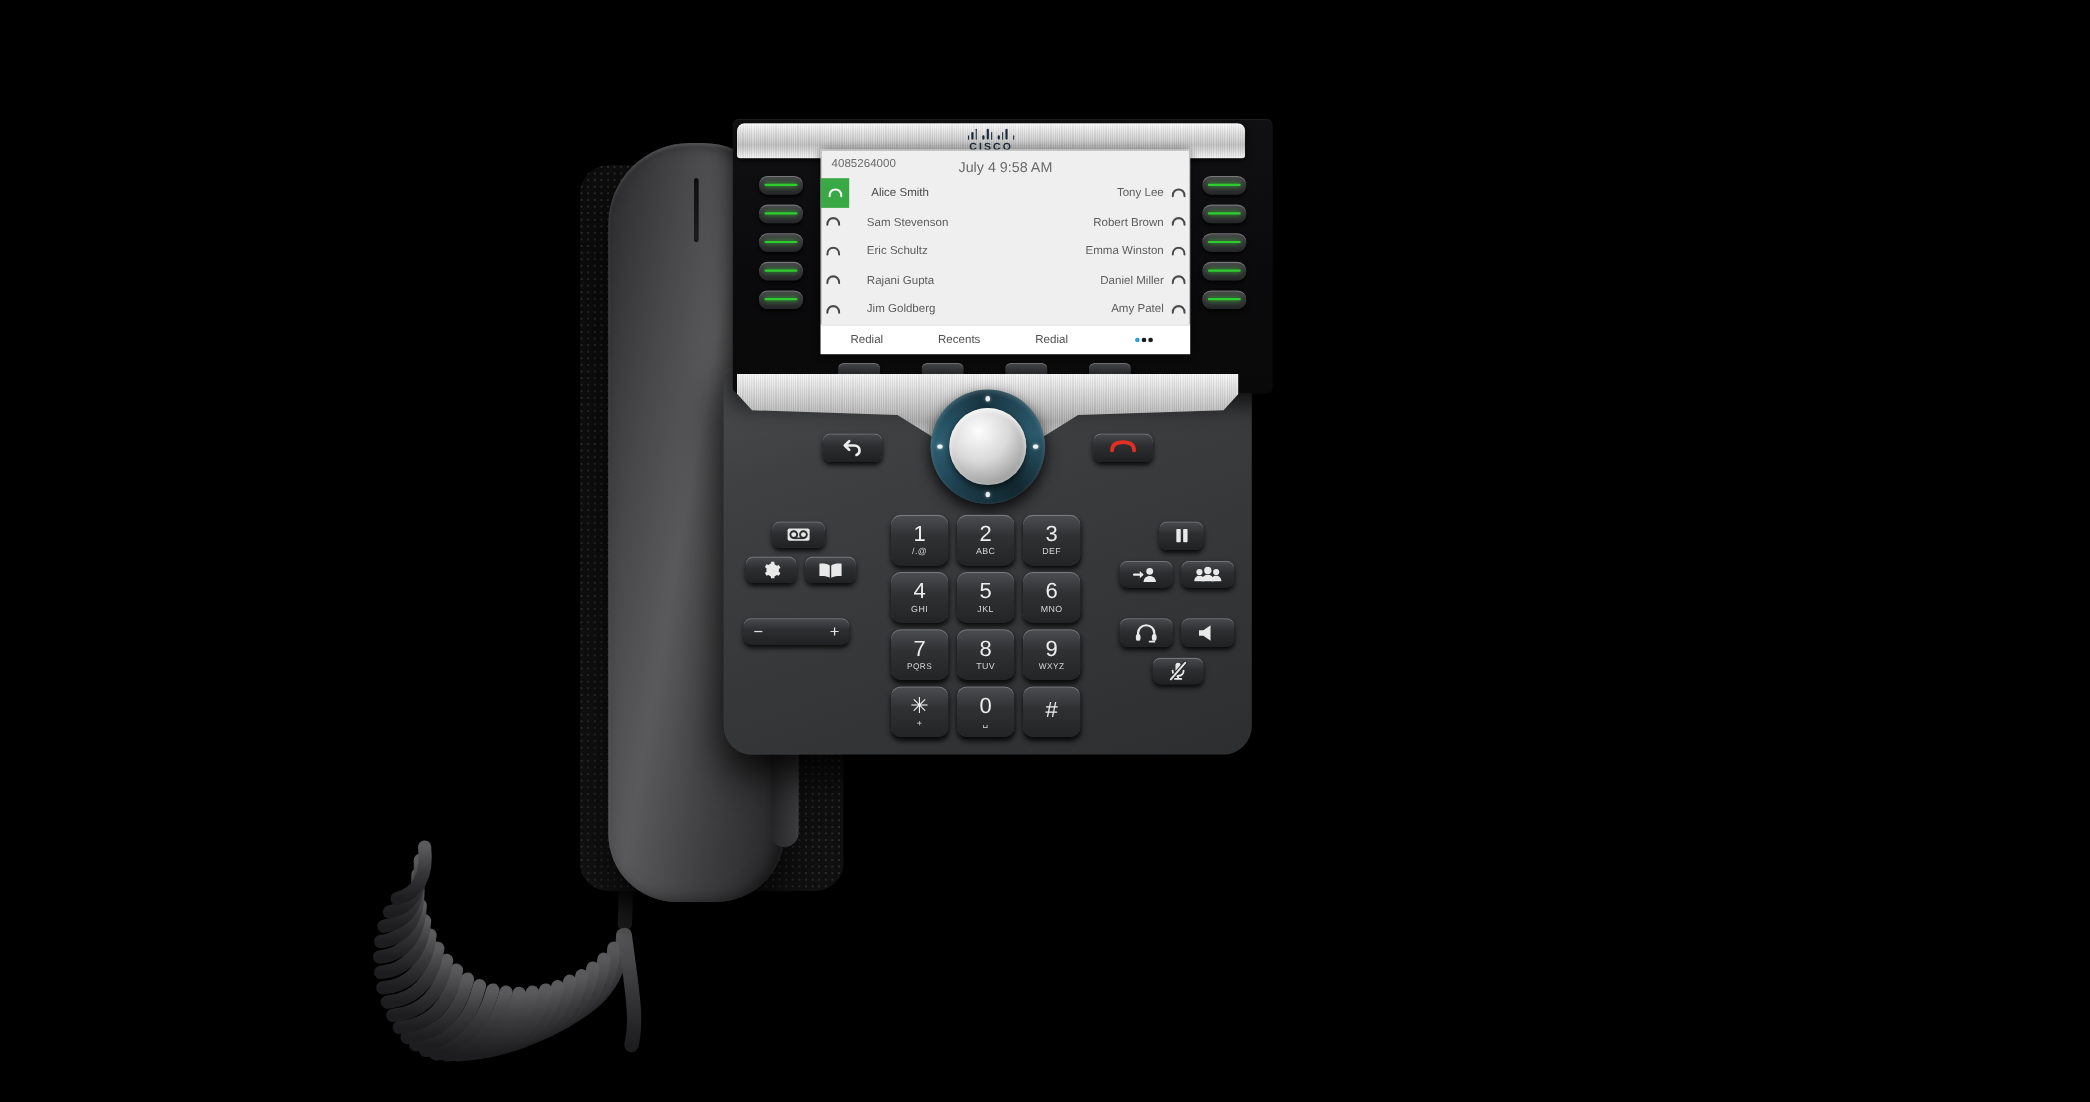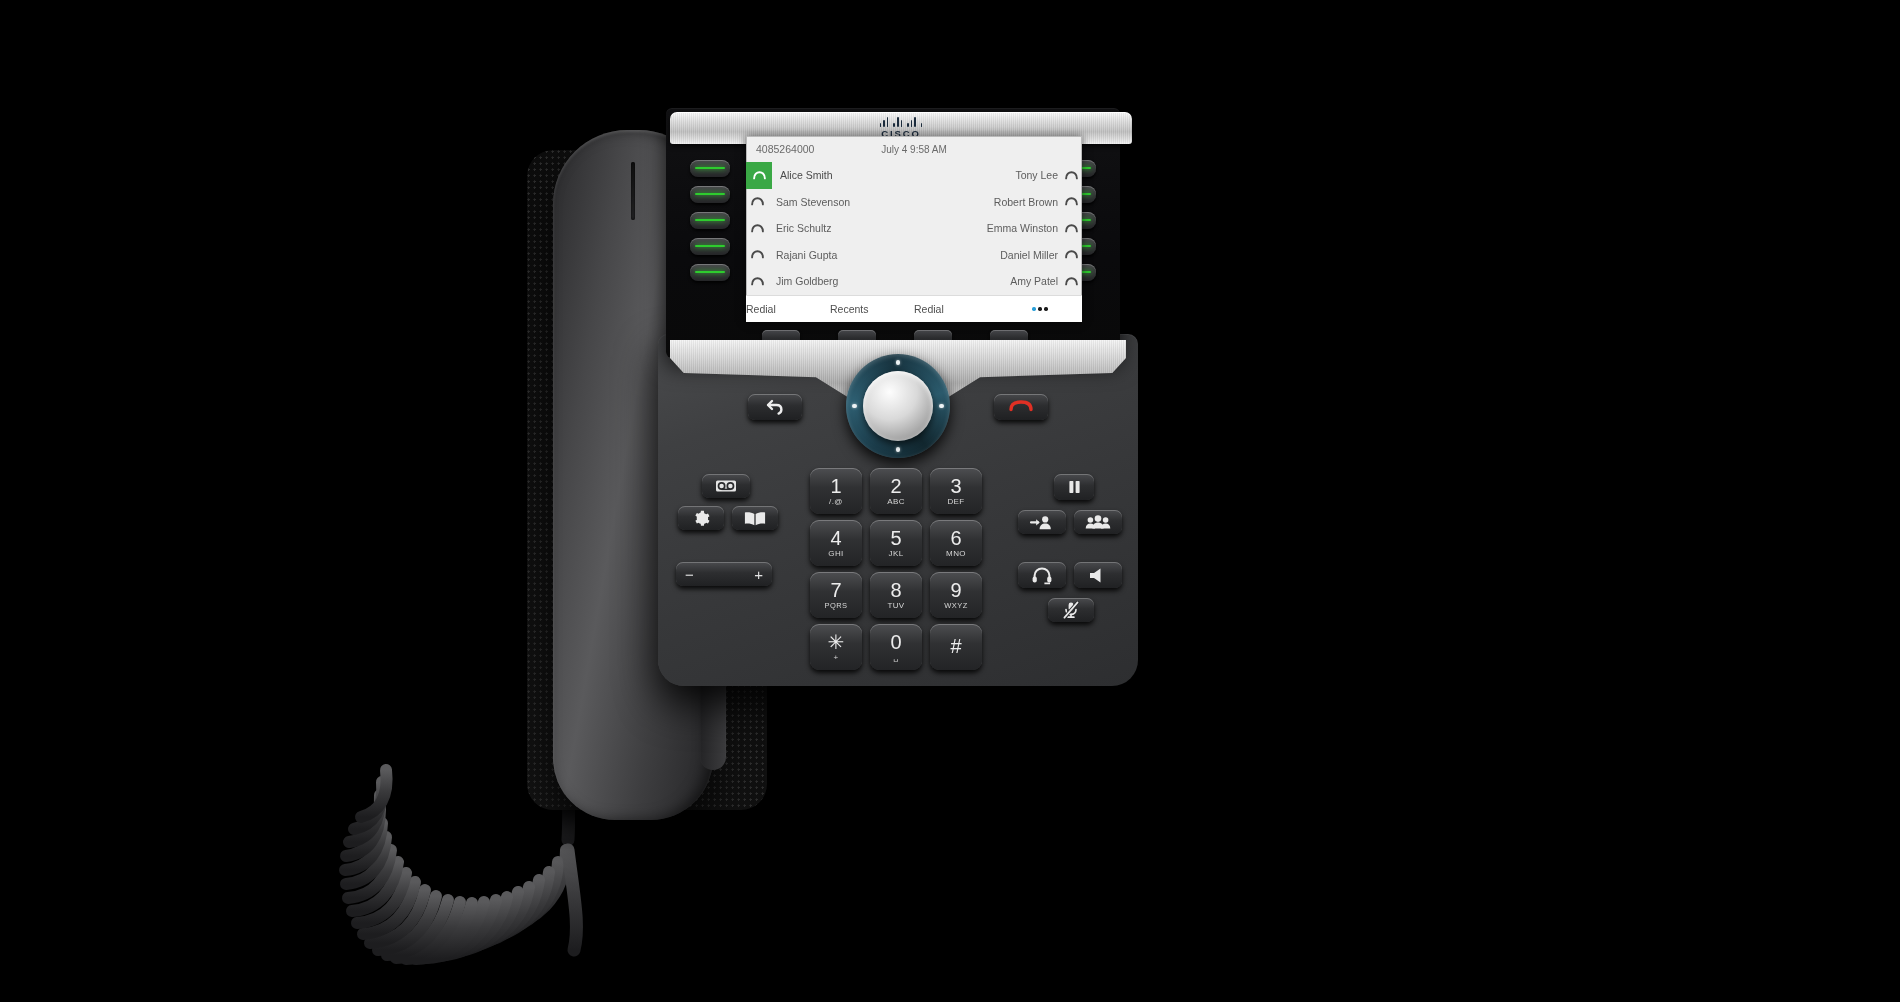--- a/index.html
+++ b/index.html
@@ -52,20 +52,21 @@
     position:absolute;left:0px;top:256px;width:480px;height:352px;
     border-radius:10px 10px 26px 26px;
     background:linear-gradient(160deg,#4a4b4d 0%,#3f4042 22%,#37383a 55%,#2d2e30 100%);
     box-shadow:0 18px 40px rgba(0,0,0,.9), inset 0 1px 0 rgba(255,255,255,.07);
   }
   #headpanel{
     position:absolute;left:8px;top:30px;width:454px;height:250px;
     border-radius:6px;
     background:linear-gradient(180deg,#111113 0%,#0a0a0c 60%,#090909 100%);
     box-shadow:0 8px 22px rgba(0,0,0,.8), inset 0 1px 0 rgba(255,255,255,.05);
+    padding-left:37px;
   }
   
   #topbezel{
     position:absolute;left:4px;top:4px;width:462px;height:32px;
     border-radius:7px 7px 3px 3px;
     background:
       repeating-linear-gradient(90deg,rgba(255,255,255,.10) 0 1px,rgba(0,0,0,.05) 1px 2px),
       linear-gradient(180deg,#fbfbfb 0%,#dedede 28%,#bfbfbf 62%,#f2f2f2 100%);
     box-shadow:0 2px 5px rgba(0,0,0,.7), inset 0 1px 0 #fff;
   }
@@ -83,39 +84,39 @@
   #screen{
     position:absolute;left:80px;top:28px;width:336px;height:186px;
     background:#efefef;overflow:hidden;
     box-shadow:inset 0 0 0 1px #b9b9b9, 0 0 8px rgba(0,0,0,.6);
   }
   #sc-header{
     height:26px;display:flex;align-items:center;
     color:#6a6a6a;font-size:10.5px;
   }
   #sc-num{margin-left:10px;}
-  #sc-time{position:absolute;left:0;right:0;text-align:center;font-size:10px;color:#6a6a6a;top:8px;pointer-events:none;}
+  #sc-time{position:absolute;left:0;right:0;text-align:center;font-size:13px;color:#6a6a6a;top:8px;pointer-events:none;}
   #sc-lines{}
   .sc-row{height:26.5px;display:flex;align-items:center;}
   .cell{display:flex;align-items:center;width:50%;height:100%;}
   .cell.left{padding-left:0;}
   .cell.right{justify-content:flex-end;}
   .hs-ico{width:22px;height:26.5px;display:flex;align-items:center;justify-content:center;flex:0 0 auto;}
   .hs-ico svg{width:13px;height:9px;}
   .lbl{font-size:10.5px;color:#5d5d5d;white-space:nowrap;}
-  .cell.left .lbl{margin-left:8px;}
+  .cell.left .lbl{margin-left:20px;}
   .cell.right .lbl{margin-right:2px;}
   .sc-row.active .cell.left .hs-ico{background:#3aa845;width:26px;height:26.5px;}
   .sc-row.active .cell.left .hs-ico svg path{stroke:#fff;}
   .sc-row.active .cell.left .lbl{color:#4a4a4a;}
   #sc-softkeys{
     position:absolute;bottom:0;left:0;right:0;height:26px;background:#fff;
     display:flex;align-items:center;border-top:1px solid #dcdcdc;
   }
-  .sk{flex:1;text-align:left;font-size:10.5px;color:#4f4f4f;}
+  .sk{flex:1;text-align:center;font-size:10.5px;color:#4f4f4f;}
   .sk.more{display:flex;justify-content:center;align-items:center;gap:2.5px;}
   .sk.more i{width:3.4px;height:3.4px;border-radius:50%;background:#1a1a1a;display:block;}
   .sk.more i:first-child{background:#2a9fd8;}
 
   
   .linekeys{position:absolute;top:52px;display:flex;flex-direction:column;gap:9px;}
   #lk-left{left:24px;}
   #lk-right{right:24px;}
   .lk{
     width:40px;height:17px;border-radius:8px;

